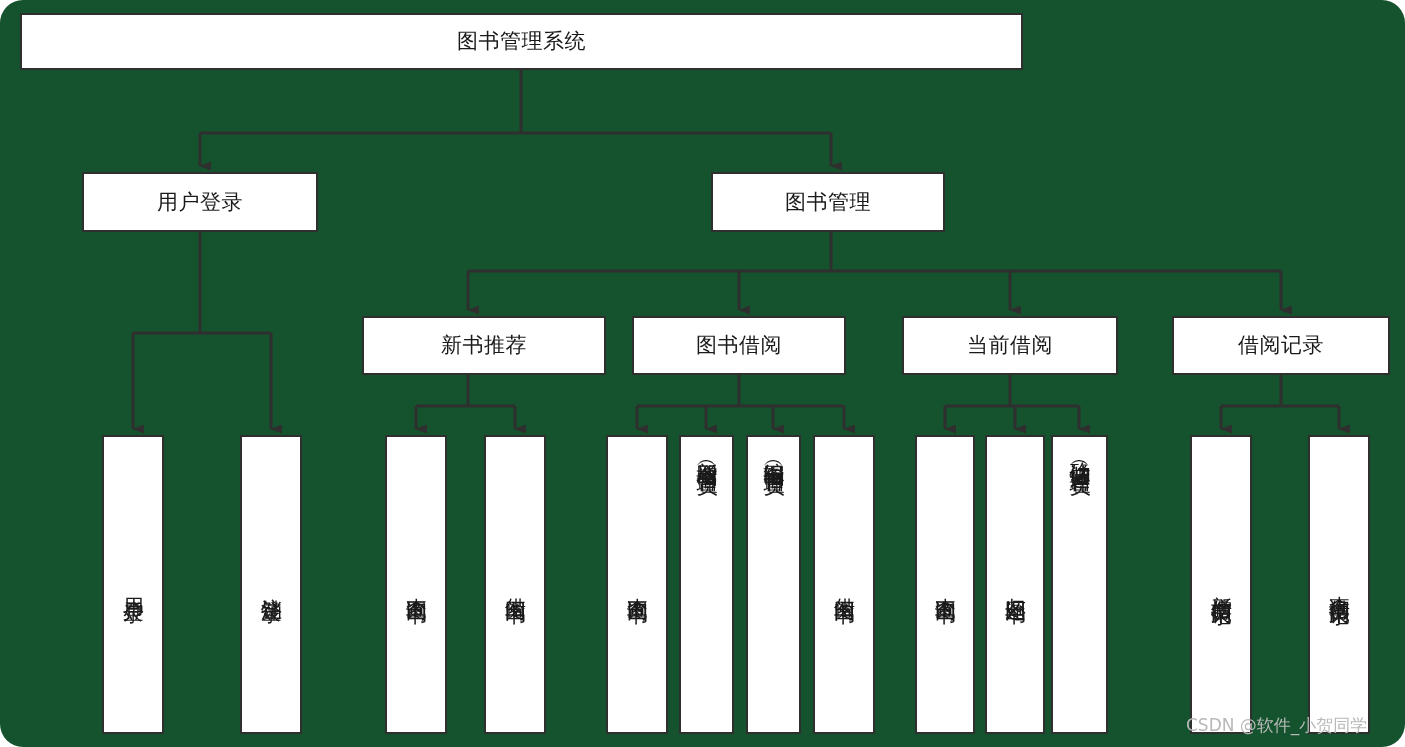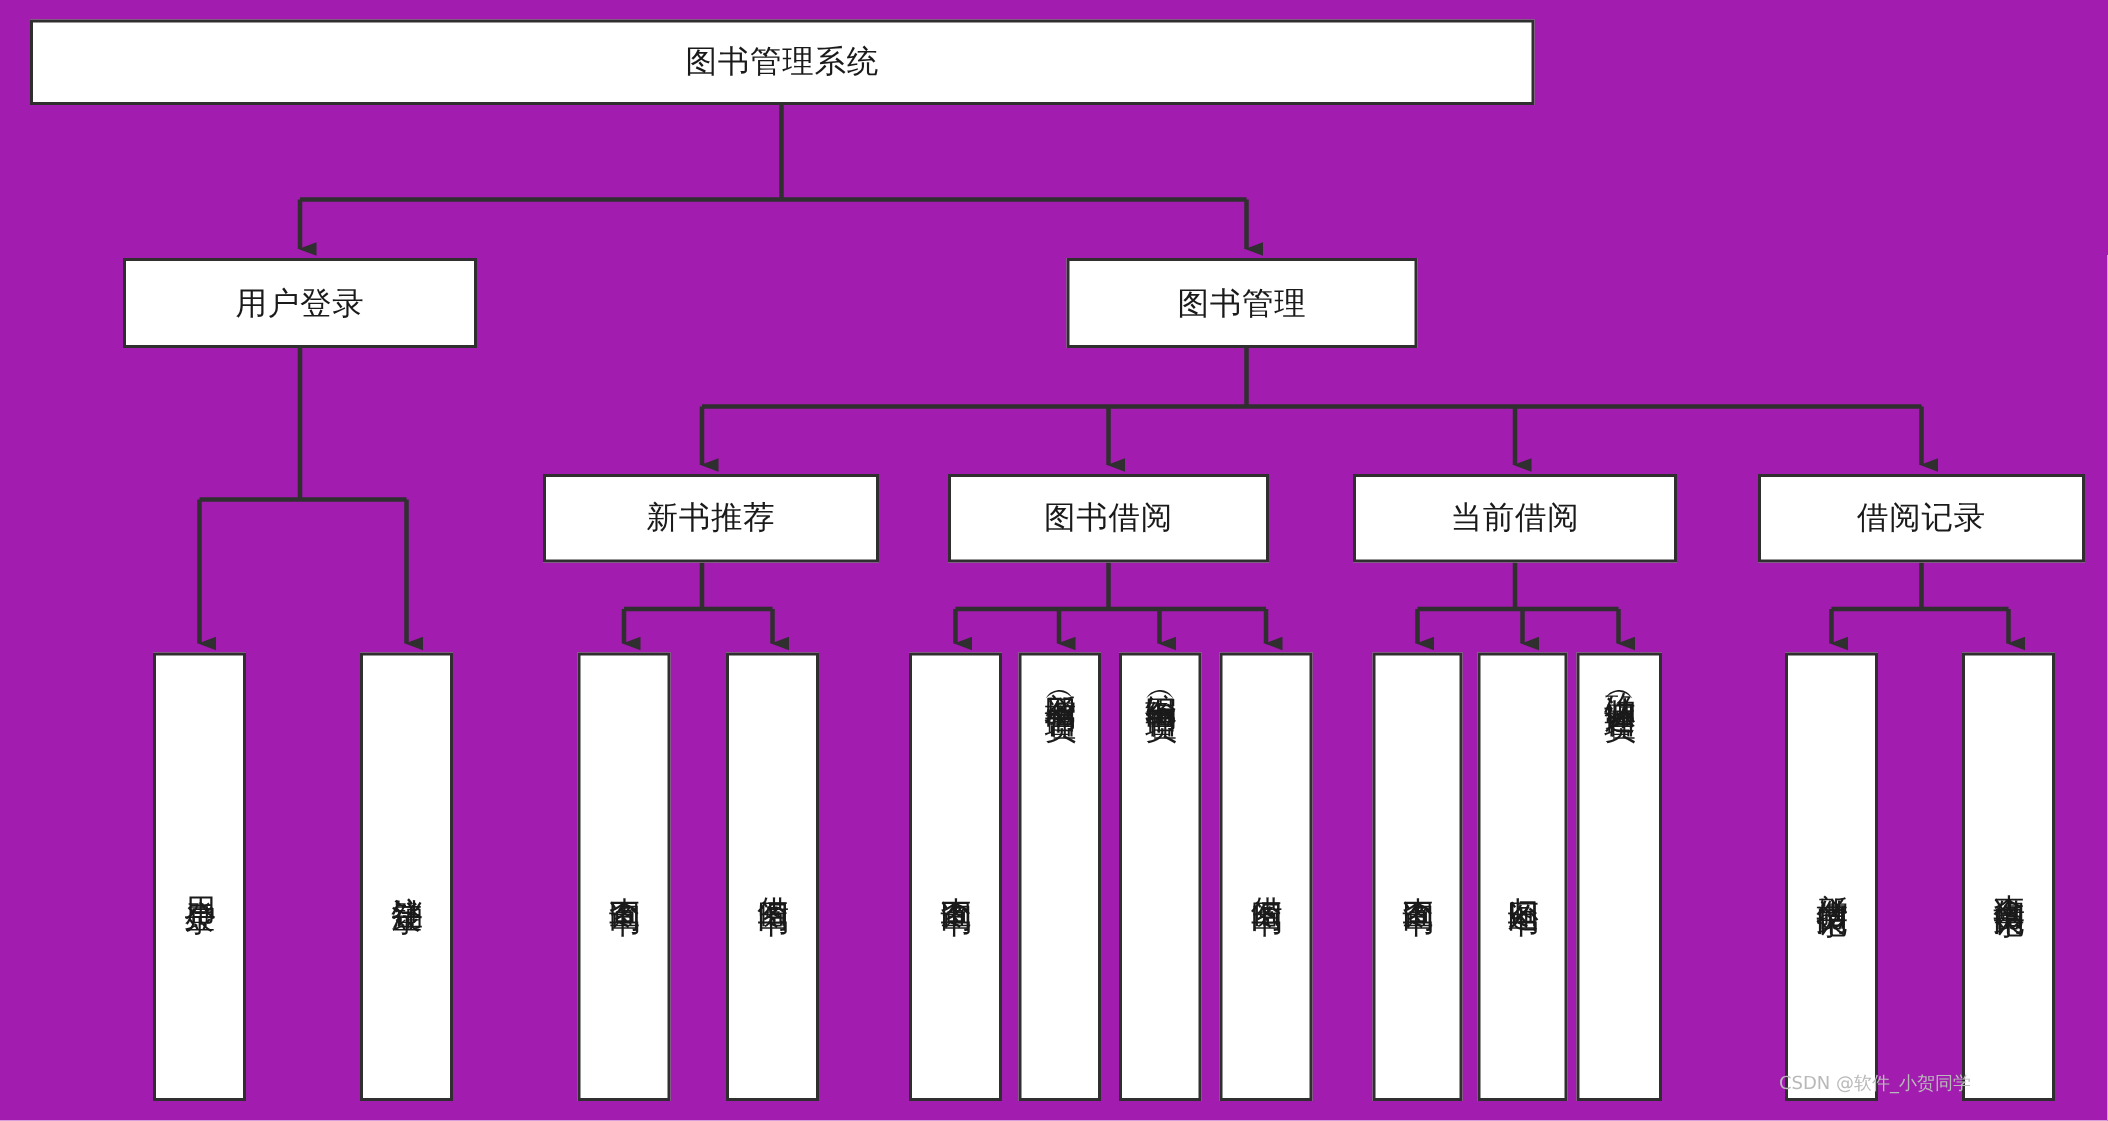--- a/index.html
+++ b/index.html
@@ -58,31 +58,31 @@
     white-space: nowrap;
   }
   .node.vertical.centered {
     align-items: center;
     padding-top: 0;
   }
   #watermark {
     position: absolute;
     left: 1186px;
     top: 714px;
-    font-size: 12px;
+    font-size: 17px;
     color: #b9b9b9;
     white-space: nowrap;
     z-index: 5;
     font-family: "DejaVu Sans", "Liberation Sans", sans-serif;
   }
 </style>
 </head>
 <body>
 
-<div id="diagram-root" style="background: #a21caf;">
+<div id="diagram-root" style="background: #14532d; border-radius: 23px;">
 
   <svg id="edge-layer" viewBox="0 0 1405 747" width="1405" height="747" xmlns="http://www.w3.org/2000/svg">
     <defs>
       <marker id="arrowhead" markerWidth="10" markerHeight="12" refX="4.5" refY="11" orient="auto" markerUnits="userSpaceOnUse">
         <path d="M 0 0 L 9 0 L 4.5 12 Z" fill="#2f2f2f"></path>
       </marker>
     </defs>
 
     <g stroke="#2f2f2f" stroke-width="3" fill="none">
 
@@ -132,21 +132,21 @@
     <span class="node-label" style="color: rgb(26, 26, 26);">图书管理系统</span>
   </div>
 
   <div class="node" style="left: 82px; top: 172px; width: 236px; height: 60px; border-color: rgb(47, 47, 47); background: rgb(255, 255, 255);">
     <span class="node-label" style="color: rgb(26, 26, 26);">用户登录</span>
   </div>
   <div class="node" style="left: 711px; top: 172px; width: 234px; height: 60px; border-color: rgb(47, 47, 47); background: rgb(255, 255, 255);">
     <span class="node-label" style="color: rgb(26, 26, 26); text-align: center;">图书管理</span>
   </div>
 
-  <div class="node" style="left: 362px; top: 316px; width: 224px; height: 59px; border-color: rgb(47, 47, 47); background: rgb(255, 255, 255);">
+  <div class="node" style="left: 362px; top: 316px; width: 244px; height: 59px; border-color: rgb(47, 47, 47); background: rgb(255, 255, 255);">
     <span class="node-label" style="color: rgb(26, 26, 26);">新书推荐</span>
   </div>
   <div class="node" style="left: 902px; top: 316px; width: 216px; height: 59px; border-color: rgb(47, 47, 47); background: rgb(255, 255, 255);">
     <span class="node-label" style="color: rgb(26, 26, 26);">当前借阅</span>
   </div>
   <div class="node" style="left: 632px; top: 316px; width: 214px; height: 59px; border-color: rgb(47, 47, 47); background: rgb(255, 255, 255);">
     <span class="node-label" style="color: rgb(26, 26, 26);">图书借阅</span>
   </div>
   <div class="node" style="left: 1172px; top: 316px; width: 218px; height: 59px; border-color: rgb(47, 47, 47); background: rgb(255, 255, 255);">
     <span class="node-label" style="color: rgb(26, 26, 26);">借阅记录</span>

